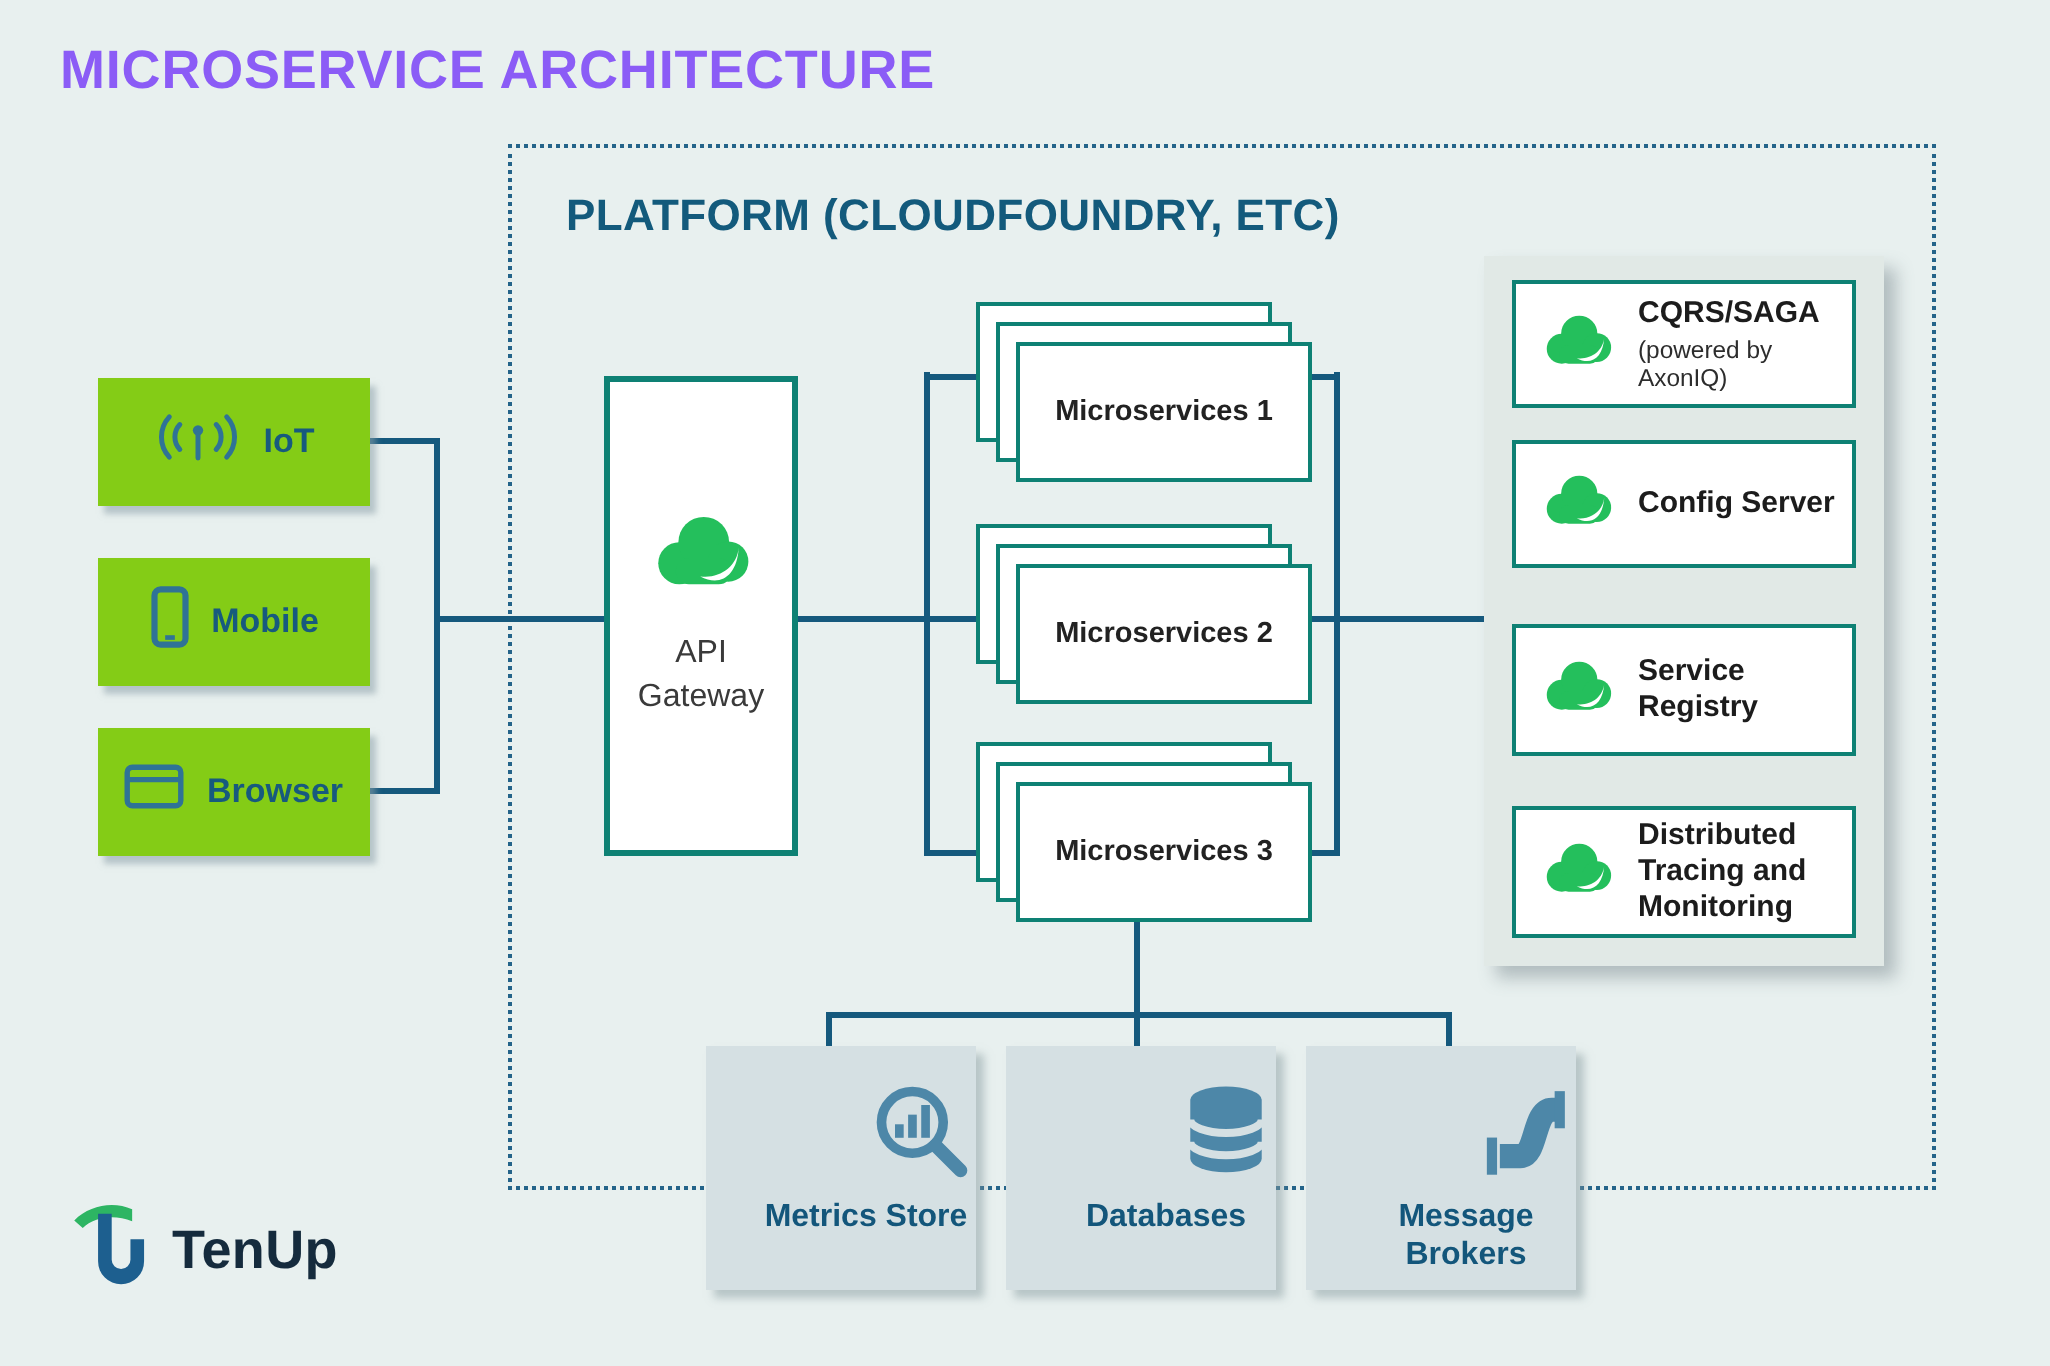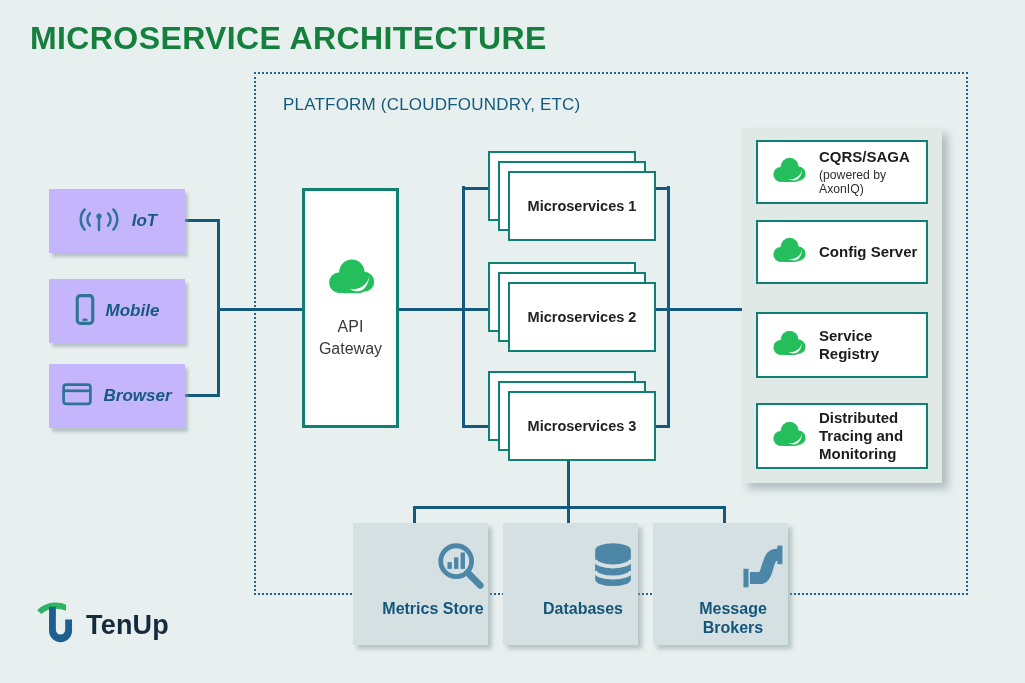--- a/index.html
+++ b/index.html
@@ -1,31 +1,31 @@
 <!DOCTYPE html>
 <html><head>
 <meta charset="utf-8">
 <style>
   html,body{margin:0;padding:0;}
   body{font-family:"Liberation Sans", sans-serif;}
   .stage{position:relative;width:1025px;height:683px;background:#e8f0ef;overflow:hidden;}
 
-  .title{position:absolute;left:30px;top:20px;font-size:32px;font-weight:800;
-         color:#15803d;letter-spacing:.4px;}
+  .title{position:absolute;left:30px;top:20px;font-size:27px;font-weight:800;
+         color:#8b5cf6;letter-spacing:.4px;}
 
   .platform-rect{position:absolute;left:254px;top:72px;width:714px;height:523px;
          border:2px dotted #24648a;z-index:1;box-sizing:border-box;}
-  .platform-label{position:absolute;left:283px;top:95px;font-size:17px;font-weight:400;
+  .platform-label{position:absolute;left:283px;top:95px;font-size:22px;font-weight:700;
          color:#135a7c;letter-spacing:.2px;z-index:2;}
 
   .line{position:absolute;background:#15597d;z-index:2;}
 
-  .client-box{position:absolute;left:49px;width:136px;height:64px;background:#c4b5fd;
+  .client-box{position:absolute;left:49px;width:136px;height:64px;background:#84cc16;
          box-shadow:3px 4px 3px rgba(140,160,170,.55);z-index:3;
-         display:flex;align-items:center;justify-content:center;gap:11px;font-style:italic;}
+         display:flex;align-items:center;justify-content:center;gap:11px;}
   .client-label{font-size:17px;font-weight:700;color:#175a7e;}
 
   .gateway{position:absolute;left:302px;top:188px;width:97px;height:240px;background:#fff;
          border:3px solid #0e8174;box-sizing:border-box;z-index:3;
          display:flex;flex-direction:column;align-items:center;justify-content:center;}
   .gateway-label{margin-top:16px;width:72px;text-align:center;font-size:16px;font-weight:400;
          color:#3a3a3a;line-height:1.35;}
 
   .ms-stack{position:absolute;width:142px;height:90px;z-index:3;}
   .ms-card{position:absolute;width:148px;height:70px;background:#fff;border:2px solid #0e8174;

